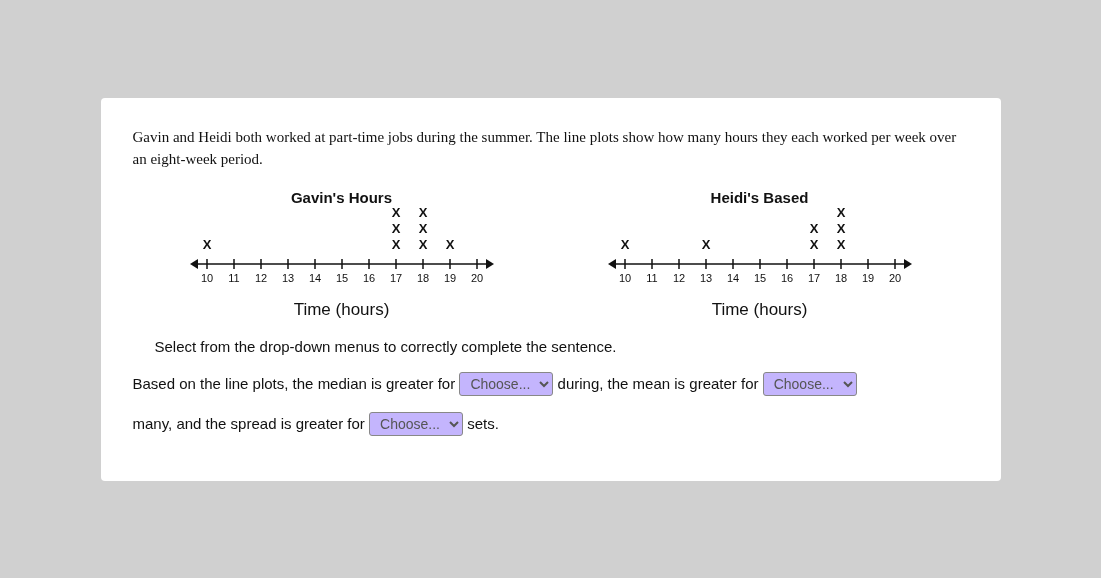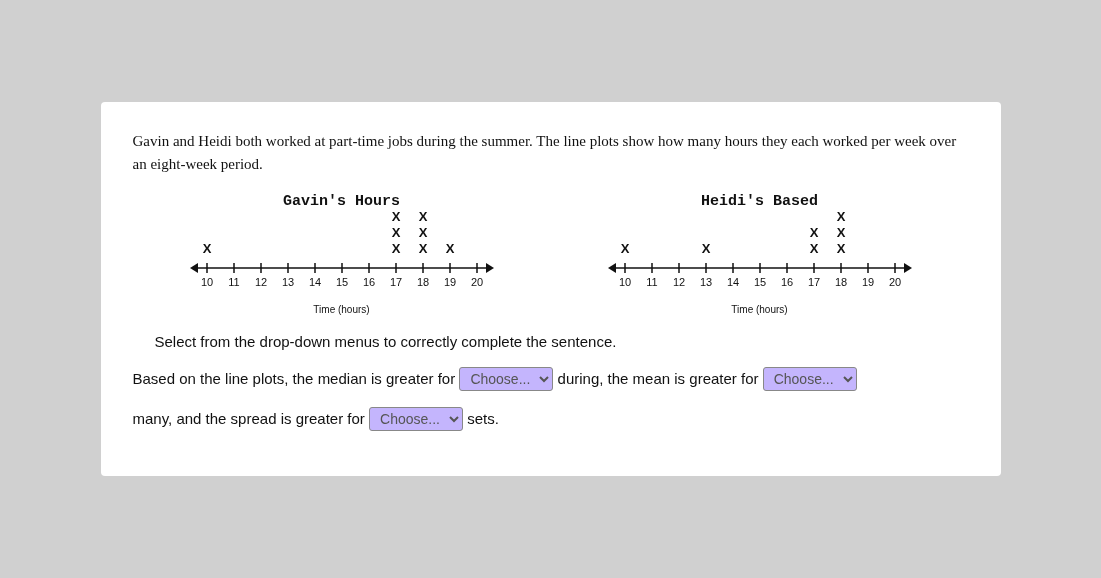--- a/index.html
+++ b/index.html
@@ -33,29 +33,28 @@
     .plot-section {
       display: flex;
       flex-direction: column;
       align-items: center;
     }
     .plot-title {
       font-weight: bold;
       font-size: 15px;
       margin-bottom: 0;
       color: #111;
-      font-family: Liberation Mono, monospace;
     }
     .plot-area {
       position: relative;
       width: 320px;
       height: 90px;
     }
     .axis-label {
-      font-size: 10px;
+      font-size: 17px;
       color: #111;
       text-align: center;
       margin-top: 4px;
     }
     .compare-text {
       font-size: 15px;
       margin-bottom: 8px;
       color: #111;
     }
     .sentence-text {

